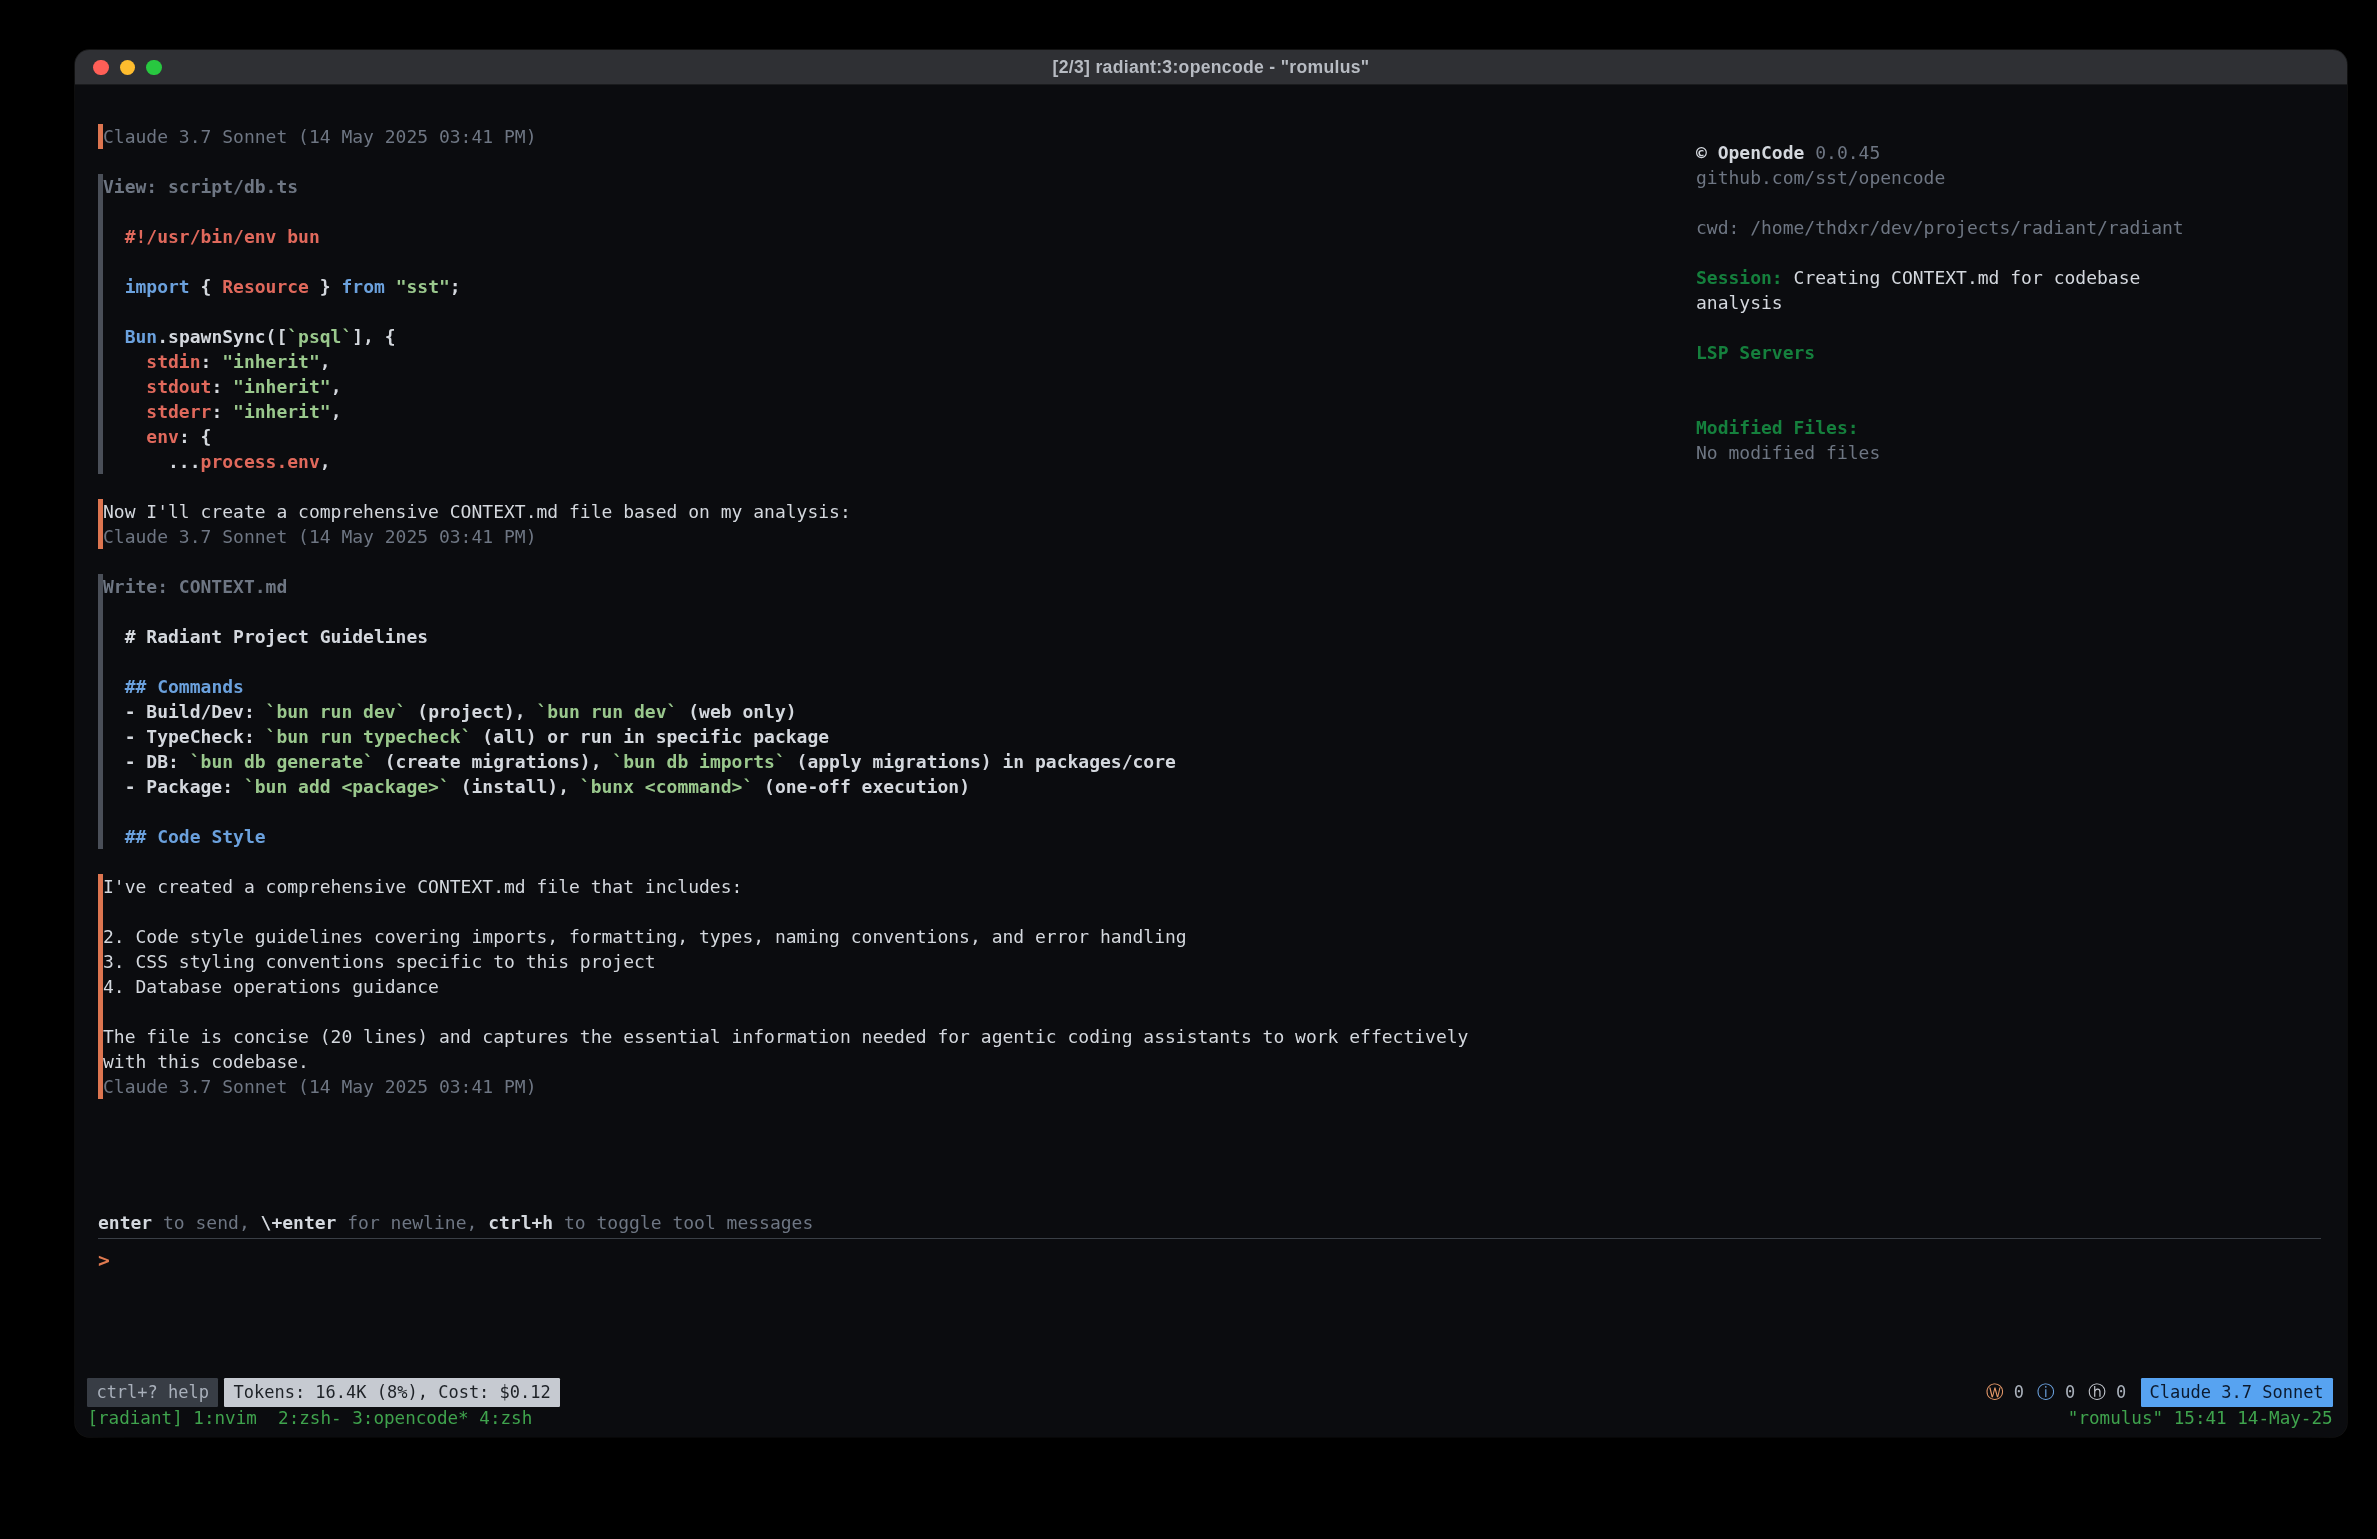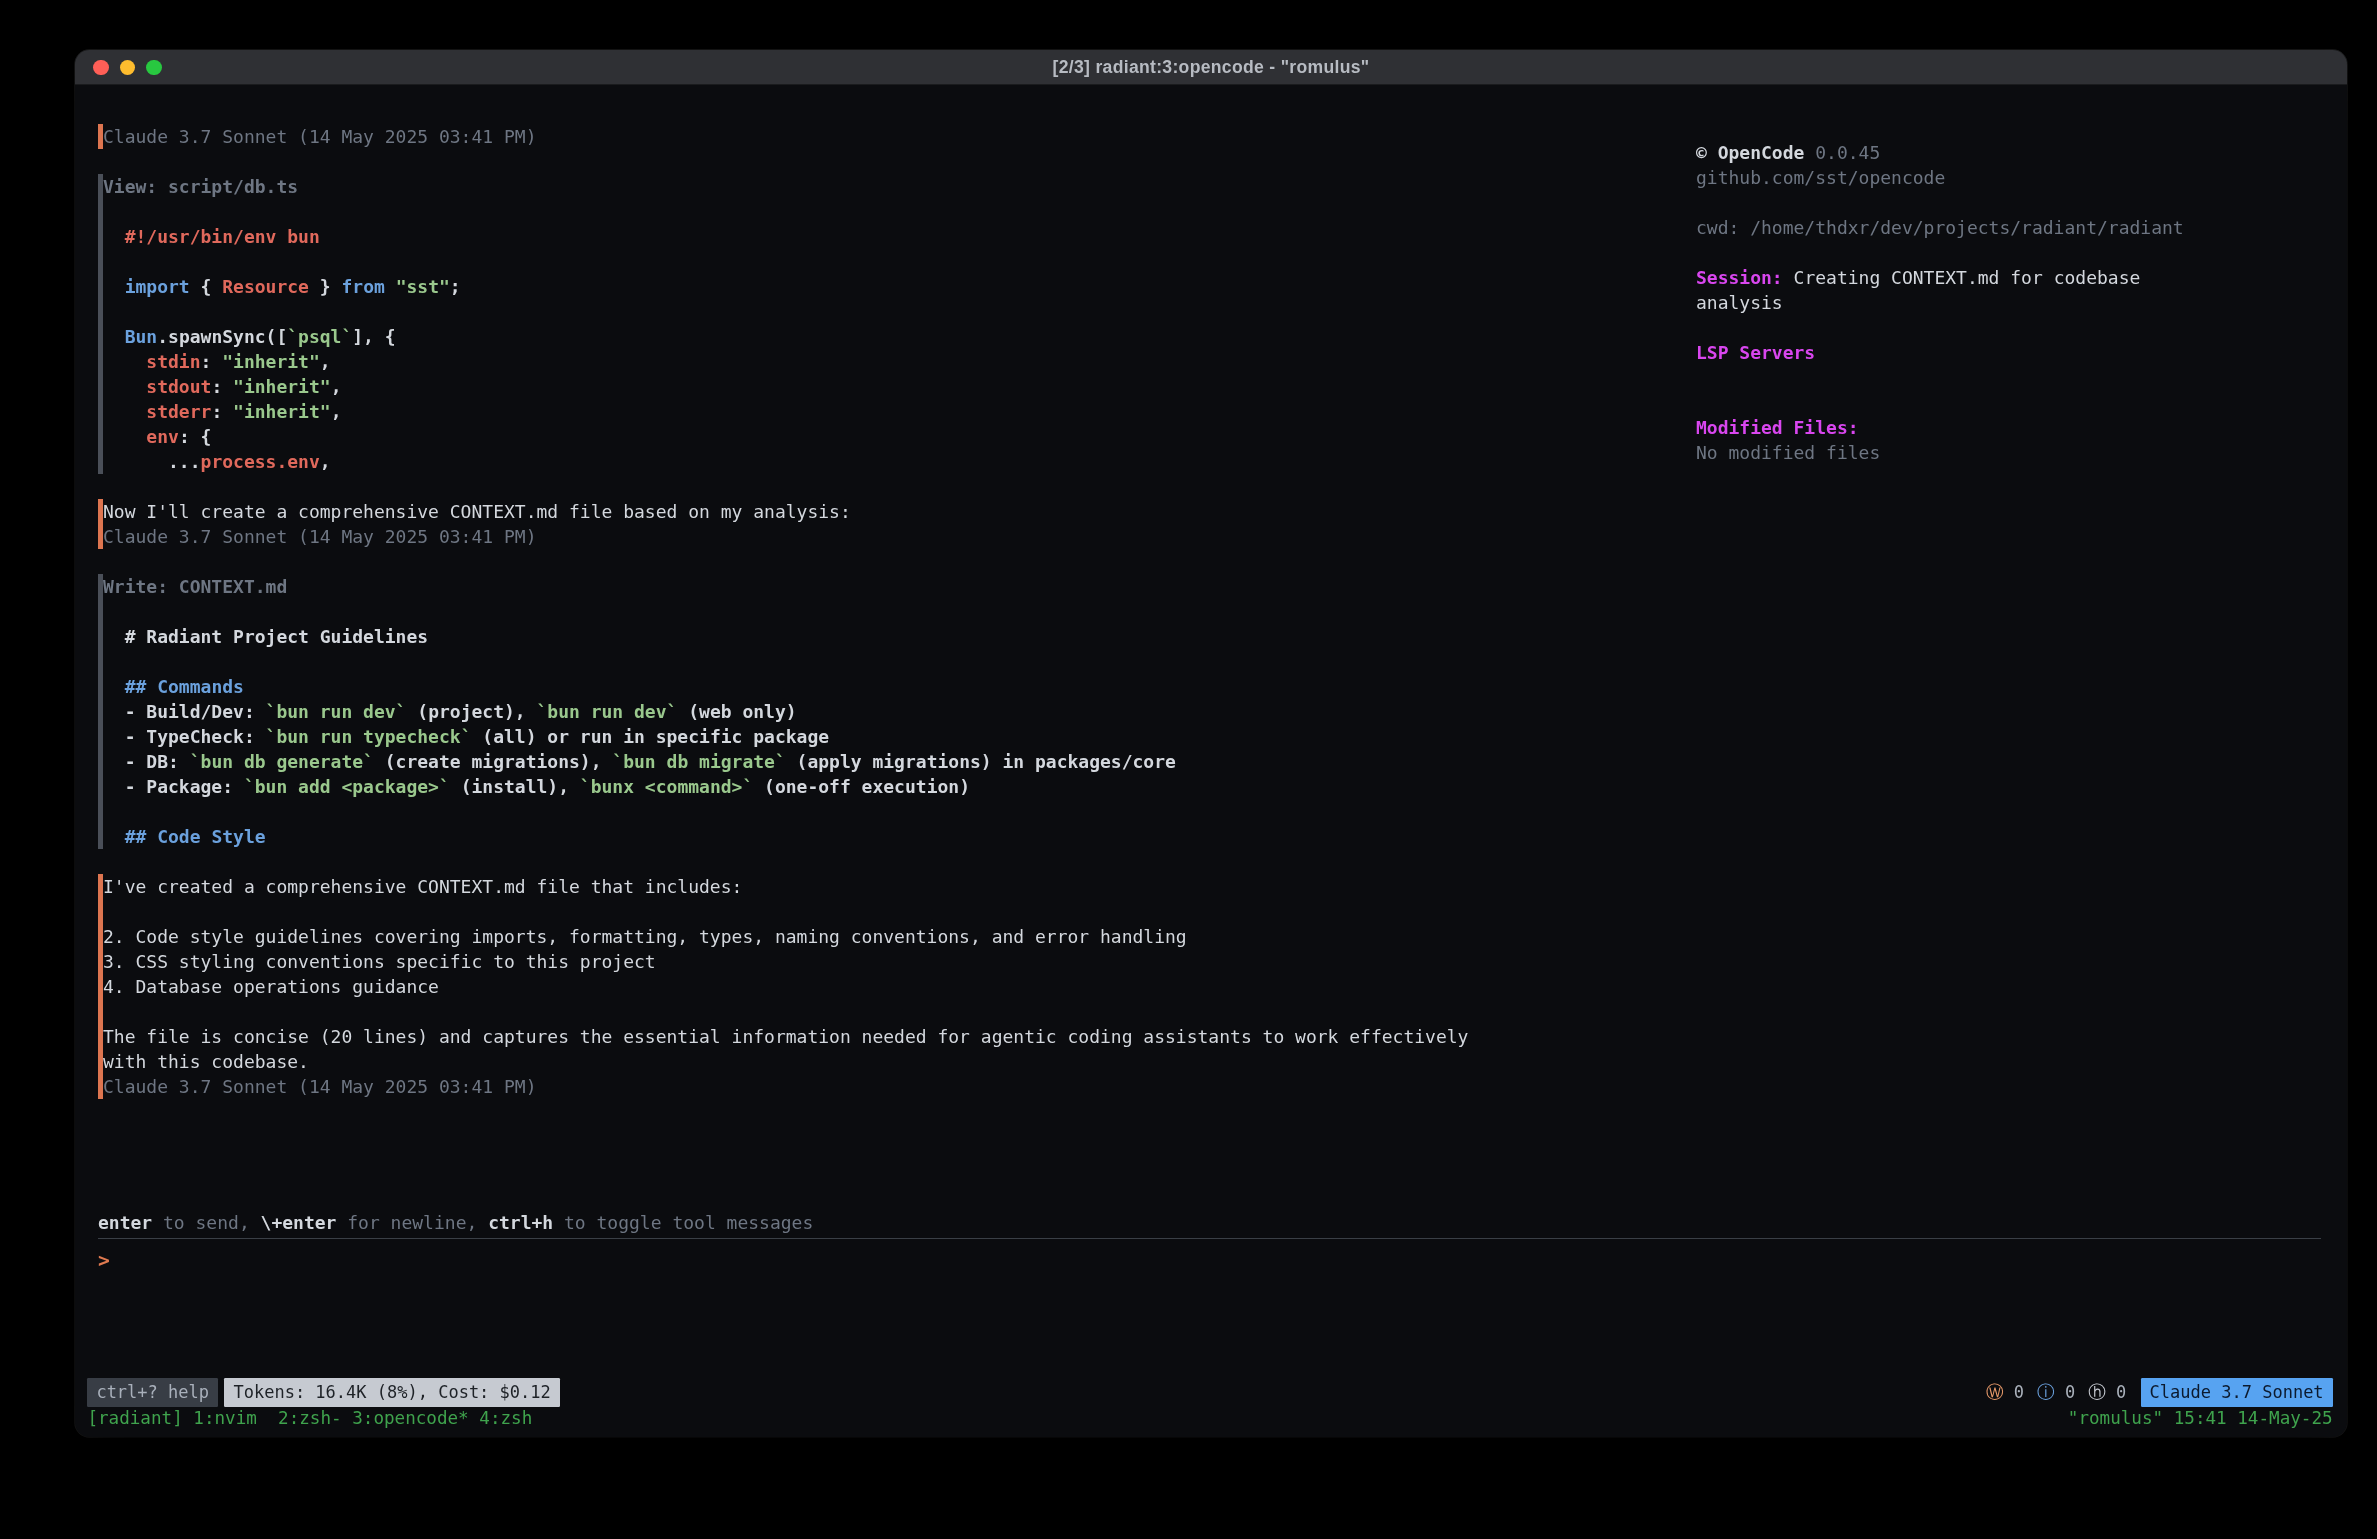--- a/index.html
+++ b/index.html
@@ -30,21 +30,21 @@
   .main-row { flex:1; position:relative; overflow:hidden; }
   .transcript { padding:39px 0 0 23px; width:1598px; }
   .block { border-left:5.9px solid #4a4f58; padding-left:0; margin-bottom:25px; }
   .block.orange { border-left-color:#dd7550; }
   .block.gray { border-left-color:#4a4f58;font-weight:bold; }
   .line { height:25px; white-space:pre; }
 
   .sidebar { position:absolute; left:1621px; top:55px; width:626px; }
 
   .c-fg{color:#d4d8de;} .c-gray{color:#6e7683;} .c-red{color:#e0695c;}
-  .c-green{color:#9ac88d;} .c-blue{color:#6ba1dd;} .c-orange{color:#d946ef;margin-top:37px;}
+  .c-green{color:#9ac88d;} .c-blue{color:#6ba1dd;} .c-orange{color:#15803d;margin-top:37px;}
   .b{font-weight:bold;}
 
   .help-row { padding:0 26px 2.6px 23px; }
   .hr { border-top:1.3px solid #3a3f46; margin:0 26px 0 23px; }
   .prompt-area { height:138px; padding:9px 26px 0 23px; }
   .prompt-marker { color:#e07a50; font-weight:bold; font-size:19.6px; }
 
   .status-bar {
     height:30px; flex:0 0 30px; display:flex; align-items:center;
     padding:0 14.4px 0 12.4px; font-size:17px; white-space:pre;
@@ -102,21 +102,21 @@
             <div class="line"><span class="c-gray">Claude 3.7 Sonnet (14 May 2025 03:41 PM)</span></div>
           </div>
           <div class="block gray">
             <div class="line"><span class="c-gray">Write: CONTEXT.md</span></div>
             <div class="line">&nbsp;</div>
             <div class="line"><span class="c-fg">  # Radiant Project Guidelines</span></div>
             <div class="line">&nbsp;</div>
             <div class="line"><span class="c-fg">  </span><span class="c-blue">## Commands</span></div>
             <div class="line"><span class="c-fg">  - Build/Dev: </span><span class="c-green">`bun run dev`</span><span class="c-fg"> (project), </span><span class="c-green">`bun run dev`</span><span class="c-fg"> (web only)</span></div>
             <div class="line"><span class="c-fg">  - TypeCheck: </span><span class="c-green">`bun run typecheck`</span><span class="c-fg"> (all) or run in specific package</span></div>
-            <div class="line"><span class="c-fg">  - DB: </span><span class="c-green">`bun db generate`</span><span class="c-fg"> (create migrations), </span><span class="c-green">`bun db migrate`</span><span class="c-fg"> (apply migrations) in packages/core</span></div>
+            <div class="line"><span class="c-fg">  - DB: </span><span class="c-green">`bun db generate`</span><span class="c-fg"> (create migrations), </span><span class="c-green">`bun db imports`</span><span class="c-fg"> (apply migrations) in packages/core</span></div>
             <div class="line"><span class="c-fg">  - Package: </span><span class="c-green">`bun add &lt;package&gt;`</span><span class="c-fg"> (install), </span><span class="c-green">`bunx &lt;command&gt;`</span><span class="c-fg"> (one-off execution)</span></div>
             <div class="line">&nbsp;</div>
             <div class="line"><span class="c-fg">  </span><span class="c-blue">## Code Style</span></div>
           </div>
           <div class="block orange">
             <div class="line"><span class="c-fg">I've created a comprehensive CONTEXT.md file that includes:</span></div>
             <div class="line">&nbsp;</div>
             <div class="line"><span class="c-fg">2. Code style guidelines covering imports, formatting, types, naming conventions, and error handling</span></div>
             <div class="line"><span class="c-fg">3. CSS styling conventions specific to this project</span></div>
             <div class="line"><span class="c-fg">4. Database operations guidance</span></div>

